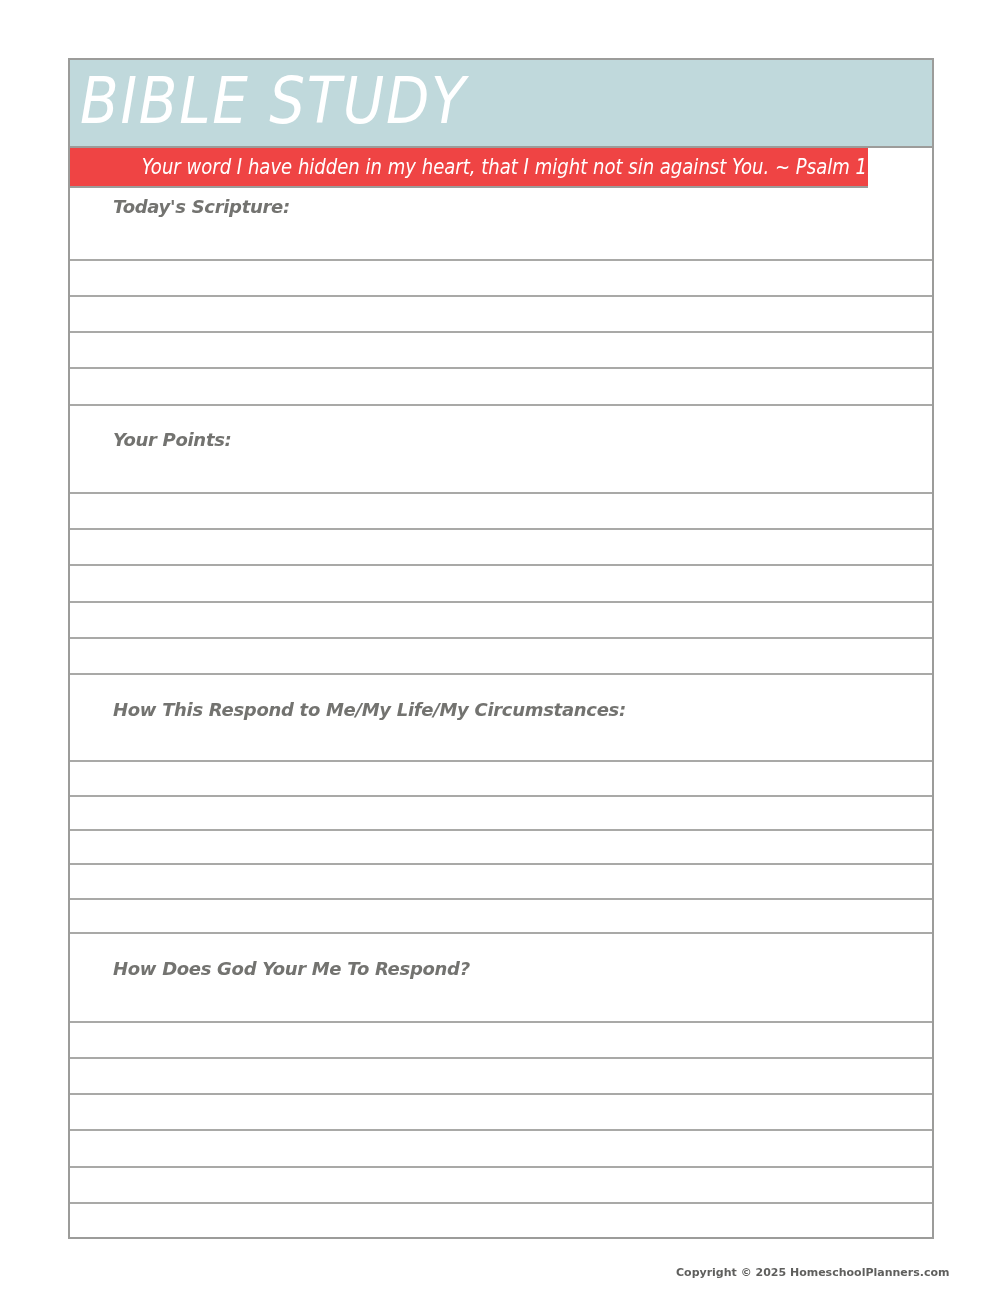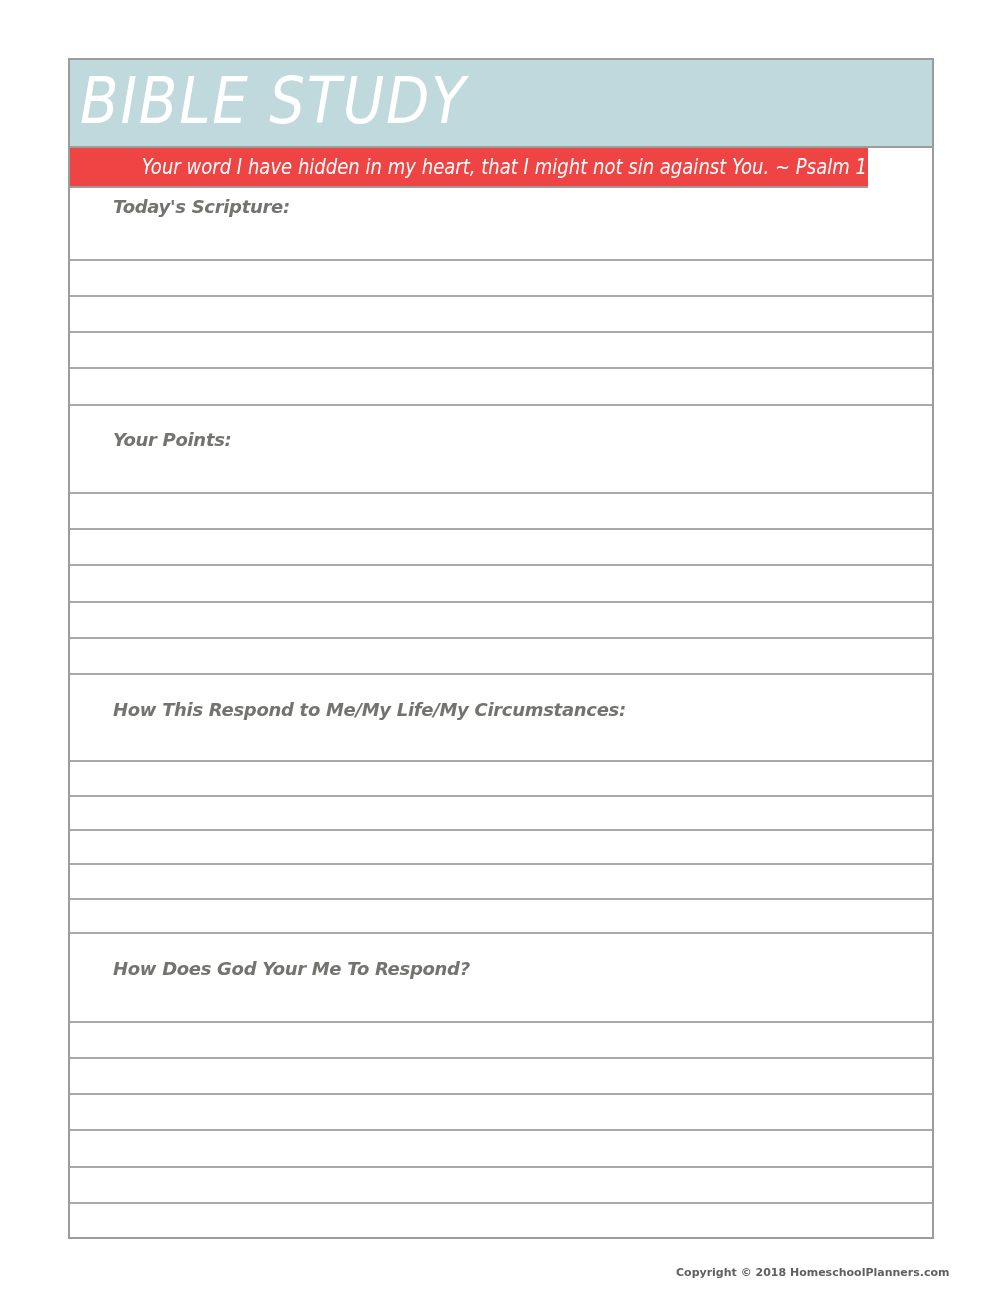--- a/index.html
+++ b/index.html
@@ -105,13 +105,13 @@
   <div class="rule" style="top:1033px;"></div>
   <div class="write-row" style="top:1035px;height:34px;"></div>
   <div class="rule" style="top:1069px;"></div>
   <div class="write-row" style="top:1071px;height:35px;"></div>
   <div class="rule" style="top:1106px;"></div>
   <div class="write-row" style="top:1108px;height:34px;"></div>
   <div class="rule" style="top:1142px;"></div>
   <div class="write-row" style="top:1144px;height:33px;"></div>
 </div>
 
-<div class="copyright">Copyright © 2018 HomeschoolPlanners.com</div>
+<div class="copyright">Copyright © 2025 HomeschoolPlanners.com</div>
 
 </body></html>

